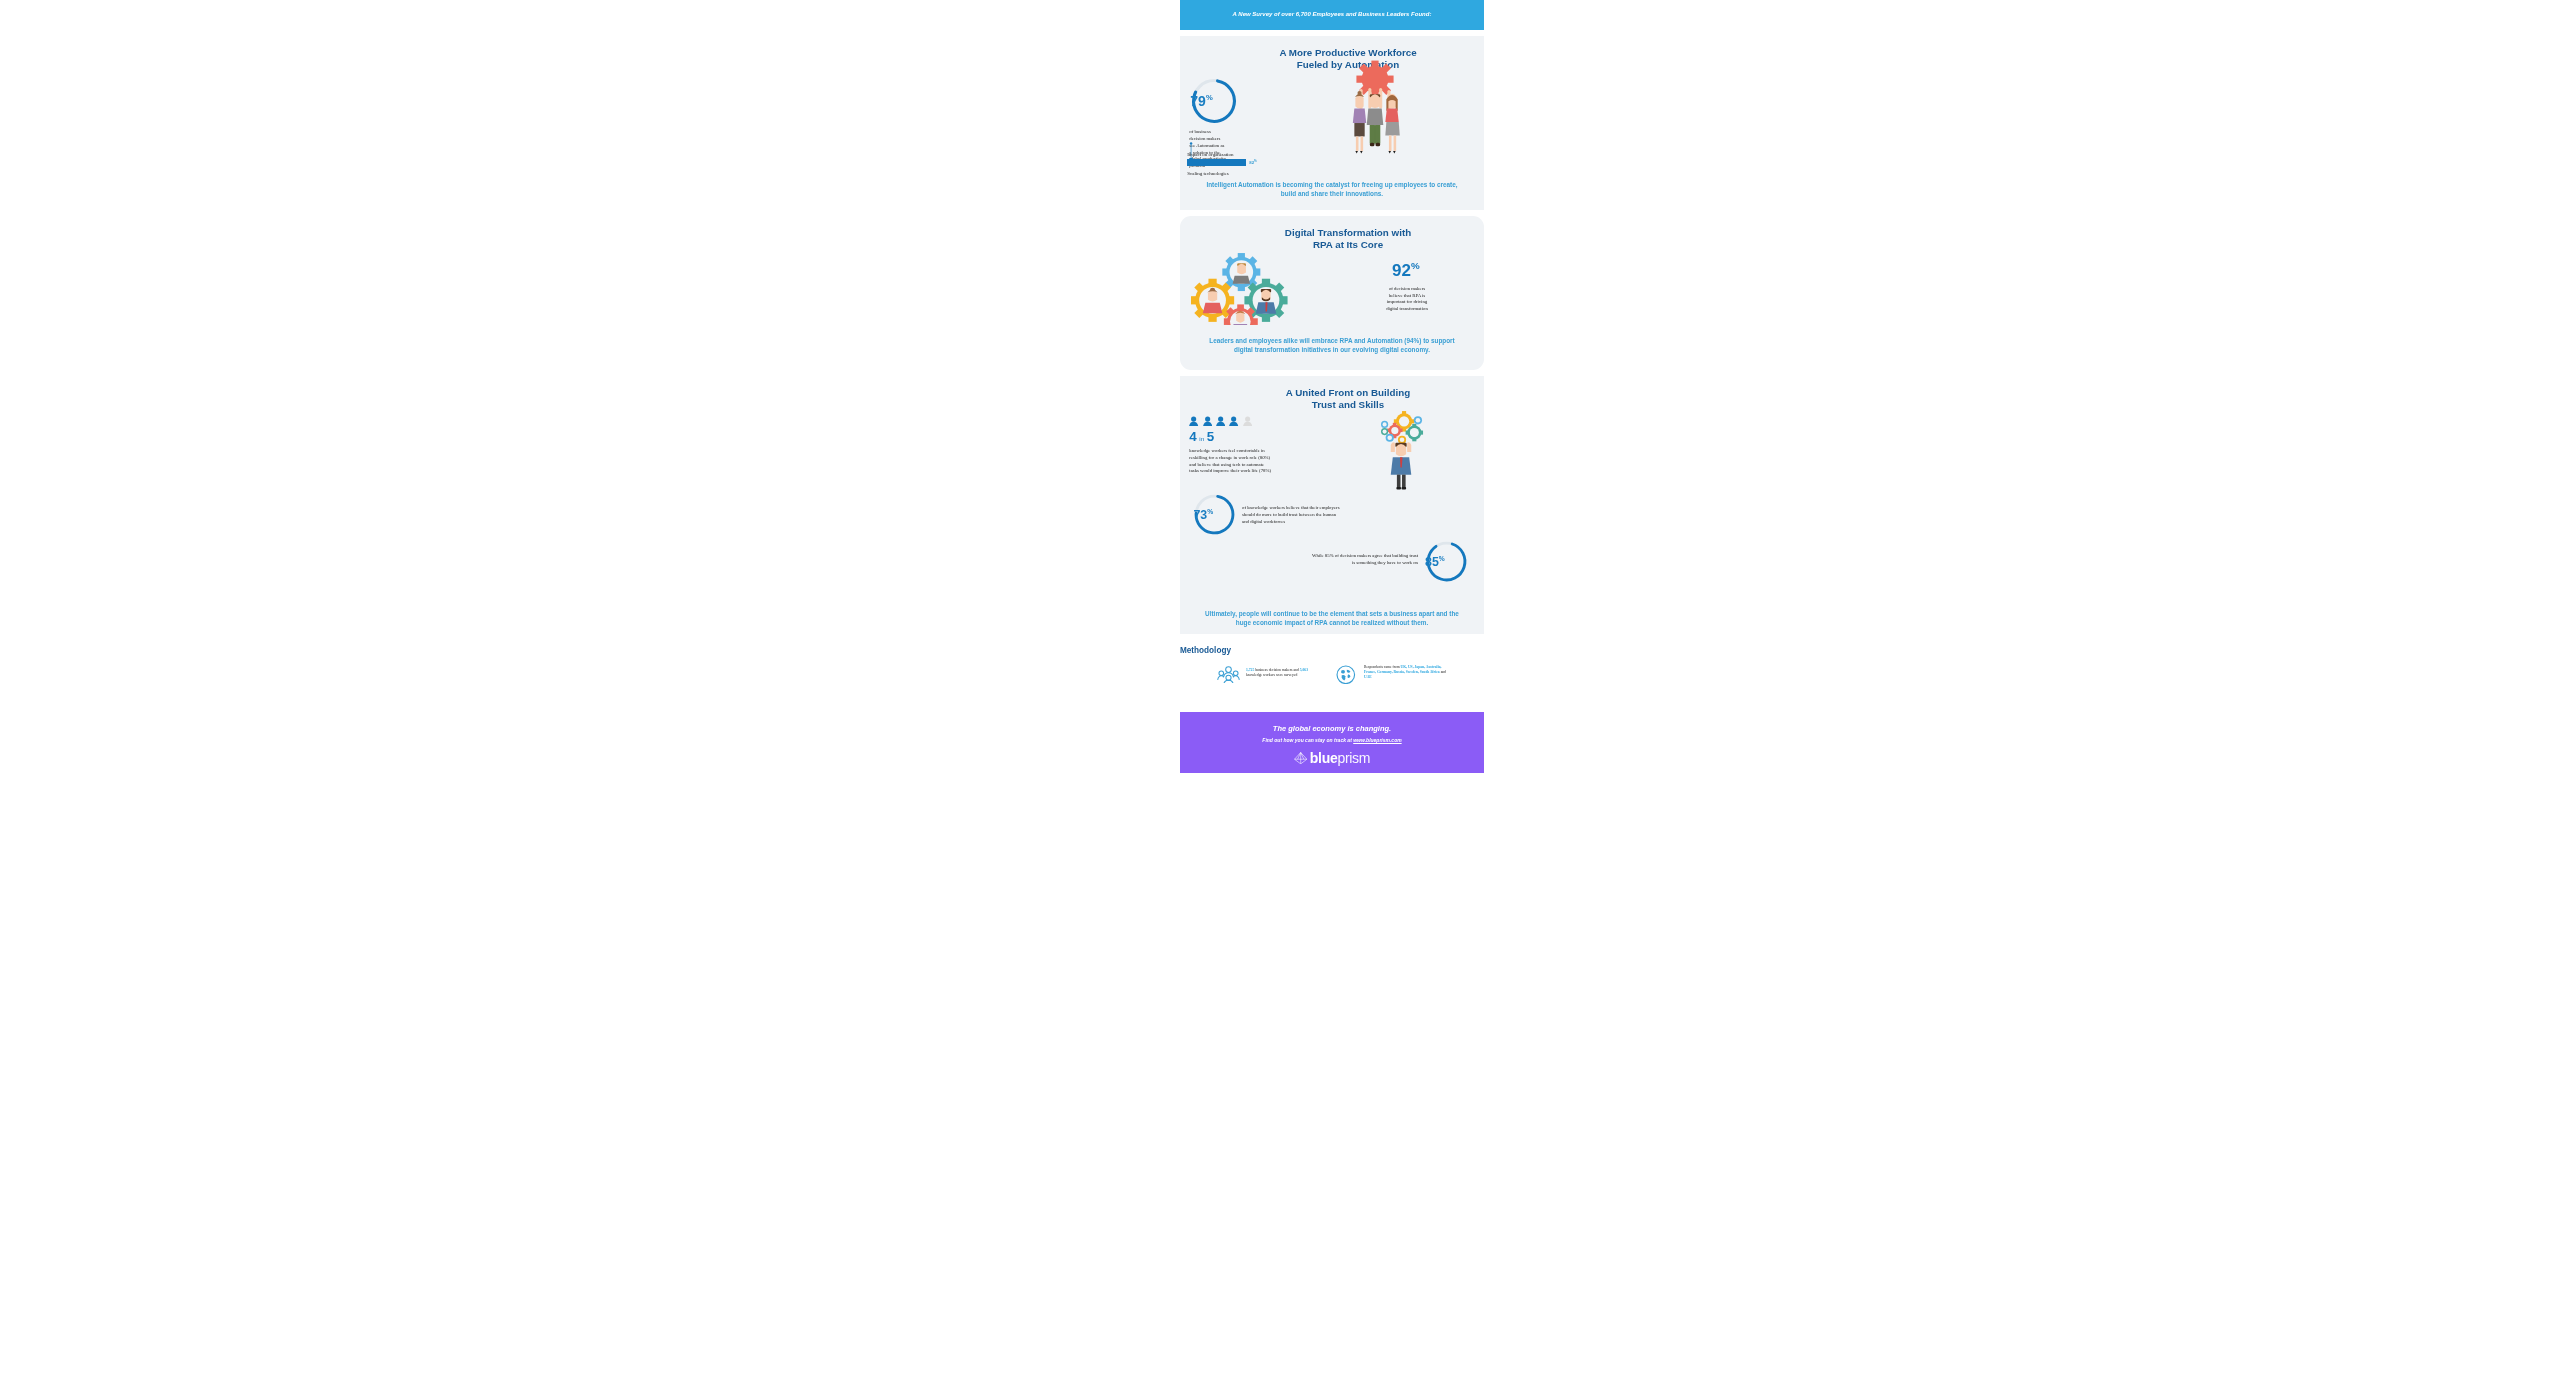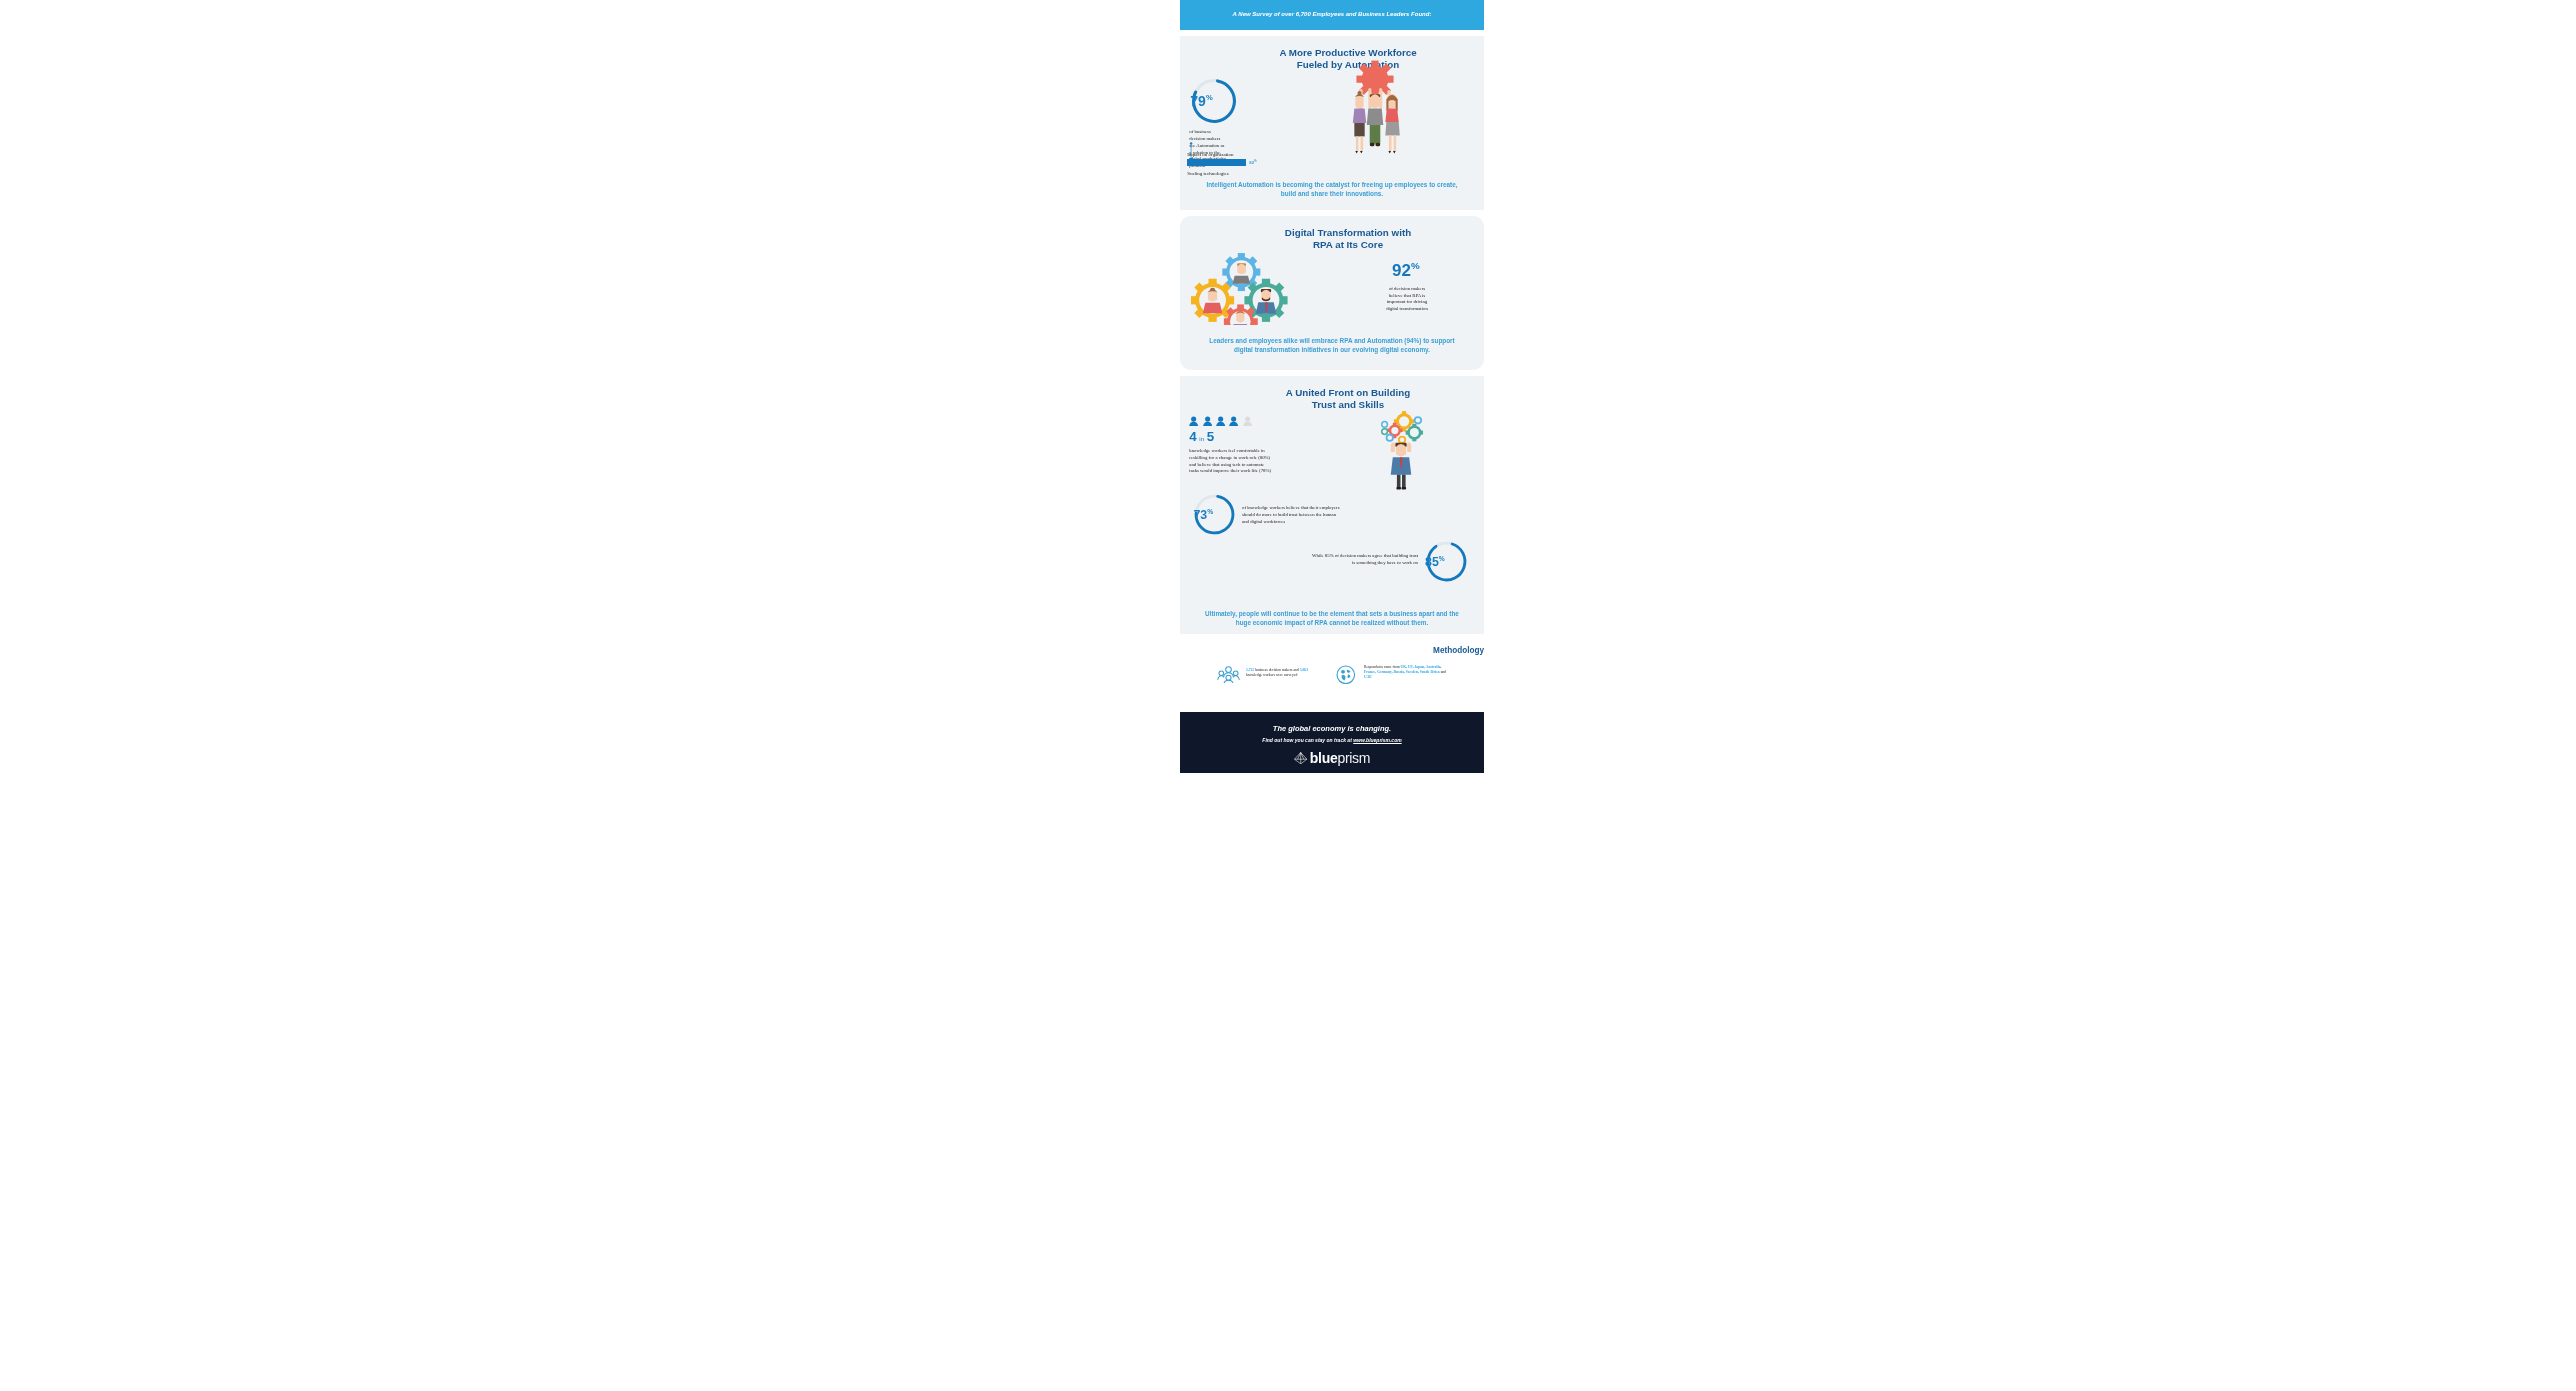--- a/index.html
+++ b/index.html
@@ -40,27 +40,27 @@
   .bar-fill{position:absolute;left:0;top:0;height:7.2px;background:#1478be;}
   .bar-val{position:absolute;top:0.5px;color:#3a9fd4;font-weight:bold;font-size:4.4px;}
   .bar-val sup{font-size:3.1px;}
 
   
   .person-row{position:absolute;display:flex;gap:4.1px;}
   .big-ratio{position:absolute;color:#1478be;font-weight:bold;}
 
   
   .method-panel{position:relative;width:304px;height:72px;background:#ffffff;}
-  .method-title{position:absolute;left:0;right:0;top:6.2px;text-align:right;color:#195a95;
+  .method-title{position:absolute;left:0;right:0;top:6.2px;text-align:left;color:#195a95;
         font-weight:bold;font-size:8.2px;}
   .method-text{color:#1a1a1a;font-family:"Liberation Serif",serif;font-size:3.7px;line-height:1.45;}
   .method-text b{color:#2fa8e0;}
 
   
-  .footer{position:relative;width:304px;height:61px;background:#0f172a;}
+  .footer{position:relative;width:304px;height:61px;background:#8b5cf6;}
   .foot-l1{position:absolute;left:0;right:0;top:12.4px;text-align:center;color:#ffffff;
         font-weight:bold;font-style:italic;font-size:7.5px;}
   .foot-l2{position:absolute;left:0;right:0;top:25px;text-align:center;color:#ffffff;
         font-weight:bold;font-style:italic;font-size:5px;}
   .foot-l2 a{color:#ffffff;text-decoration:underline;}
   .logo-wrap{position:absolute;left:0;right:0;top:38px;display:flex;justify-content:center;
         align-items:center;gap:2.6px;}
   .logo-text{color:#ffffff;font-size:14px;letter-spacing:-0.3px;}
   .logo-text b{font-weight:bold;}
   .logo-text span.light{font-weight:normal;opacity:.95;}

